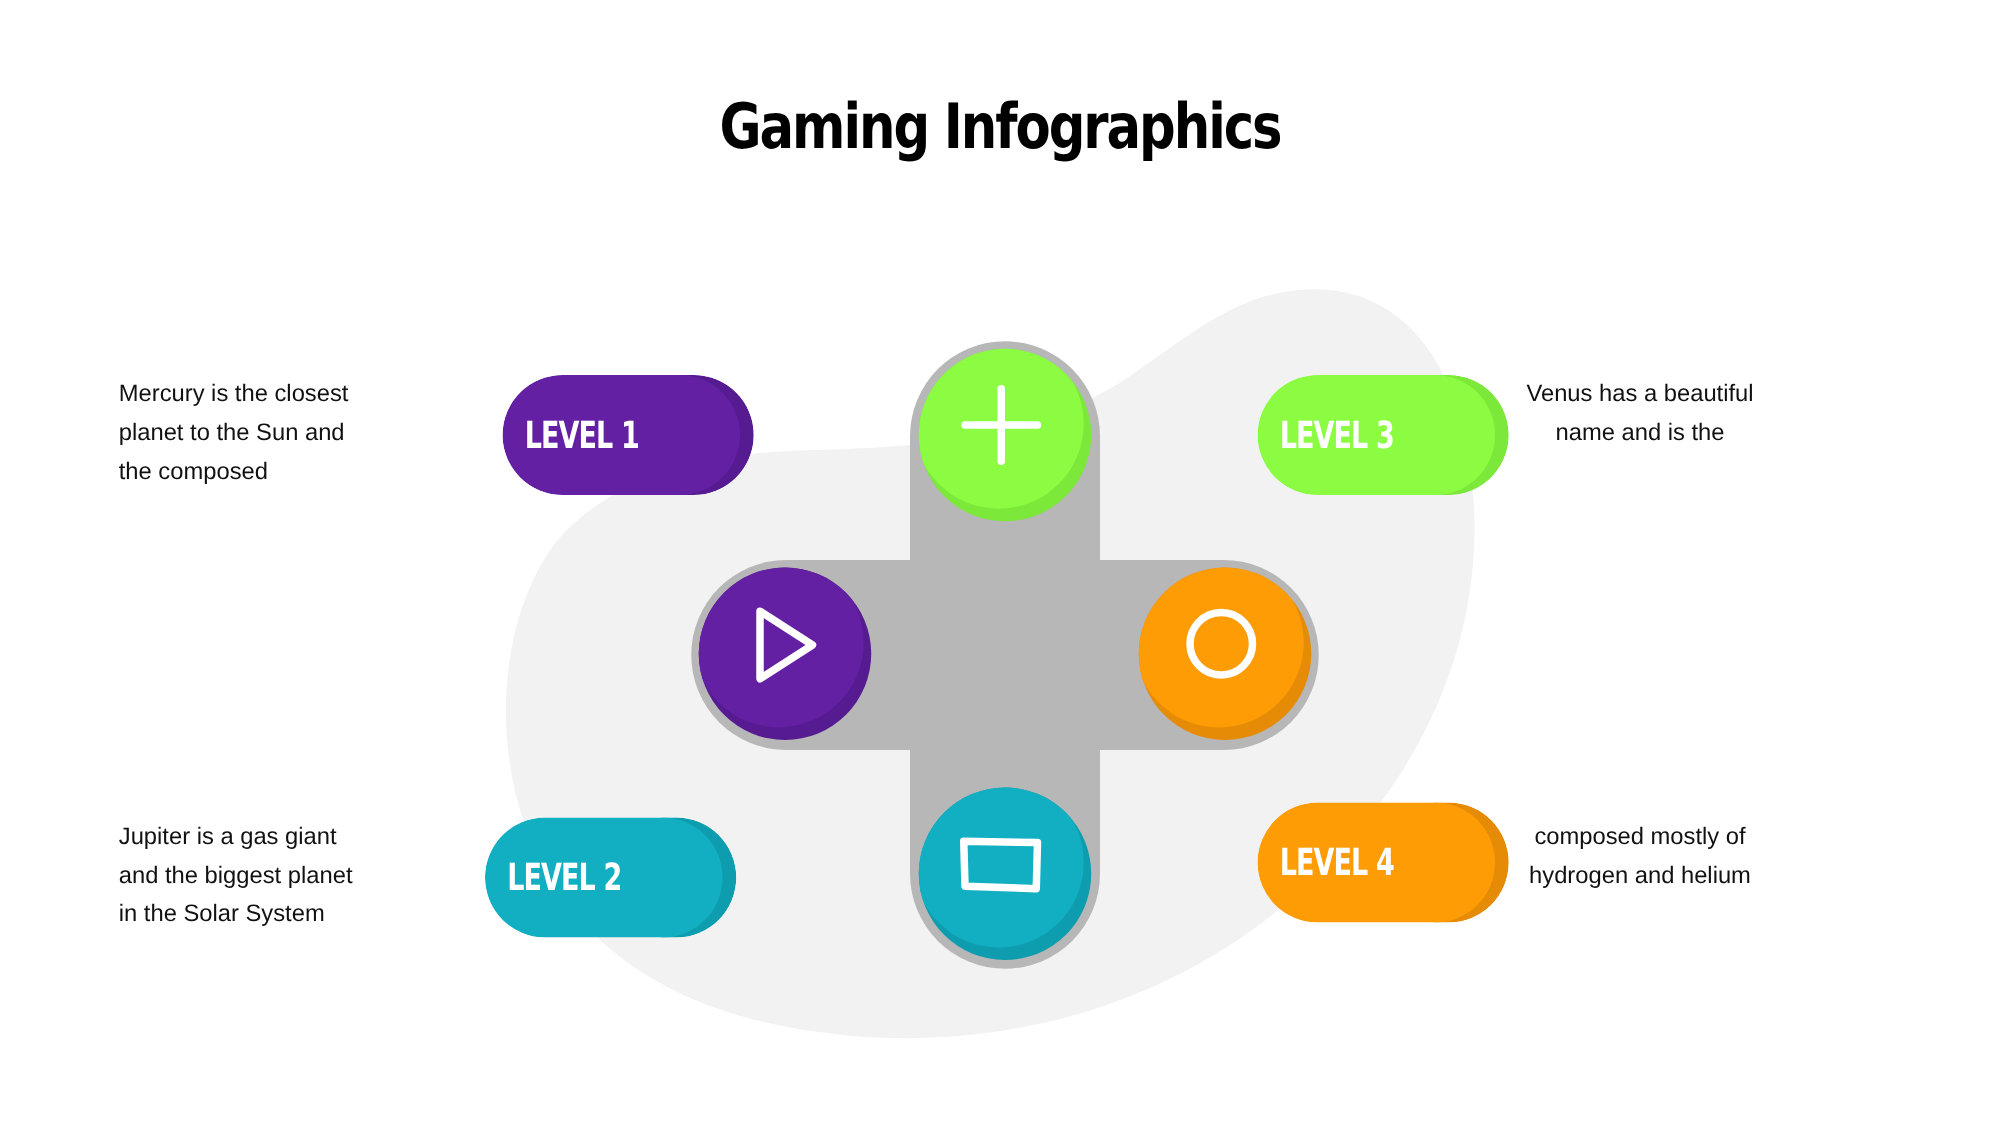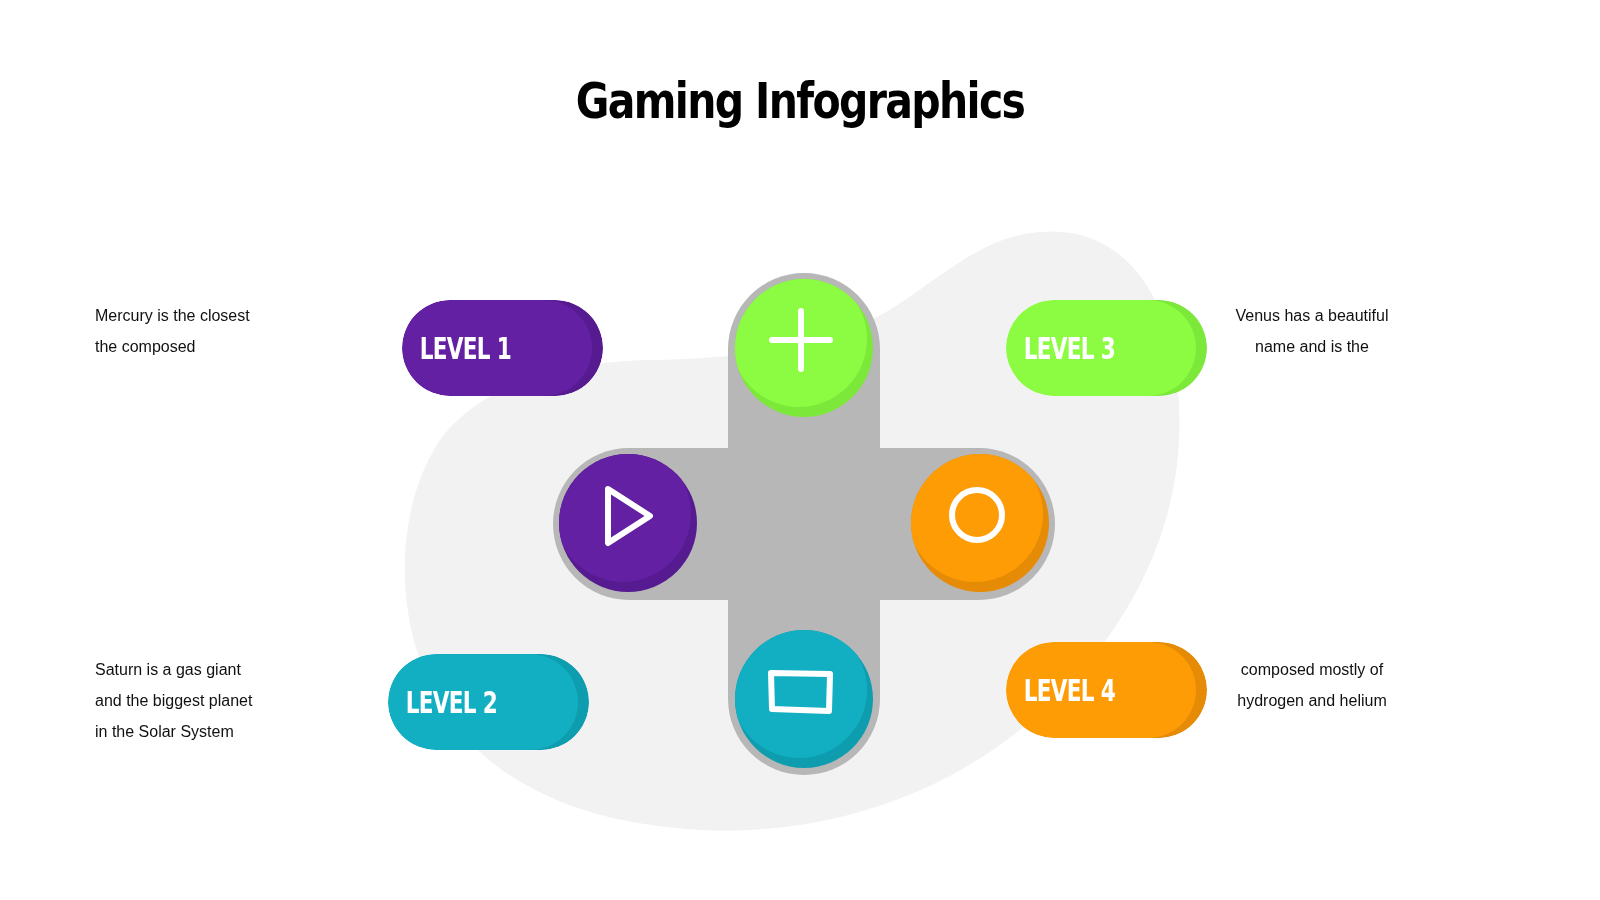--- a/index.html
+++ b/index.html
@@ -9,21 +9,21 @@
   .title {
     position: absolute; left: 0; top: 72px; width: 1600px; text-align: center;
     font-family: "DejaVu Sans", sans-serif; font-weight: bold; font-size: 50px;
     letter-spacing: -2px; transform: scaleX(0.82); transform-origin: 800px 0;
     color: #000;
   }
 
   .blob { position: absolute; left: 0; top: 0; width: 1600px; height: 900px; }
 
   .desc {
-    position: absolute; font-size: 16px; line-height: 31px; color: #111;
+    position: absolute; font-size: 19px; line-height: 31px; color: #111;
     font-family: "Liberation Sans", sans-serif; width: 300px;
   }
   .desc.left { left: 95px; text-align: left; }
   .desc.right { right: 138px; text-align: center; }
 
   .pill {
     position: absolute; width: 201px; height: 96px; border-radius: 48px;
     display: flex; align-items: center; 
     overflow: hidden;
   }
@@ -57,24 +57,25 @@
 <body>
 
 <svg class="blob" viewBox="0 0 1600 900">
   <path d="M1040 232 C1120 225 1170 290 1178 390 C1190 520 1130 640 1020 730 C920 810 800 835 700 830 C560 822 460 770 420 660 C395 590 400 500 440 440 C480 385 560 362 650 360 C760 358 840 345 905 300 C960 262 990 236 1040 232 Z" fill="#f2f2f2"></path>
 </svg>
 
 <h1 class="title">Gaming Infographics</h1>
 
 <div class="desc left" style="top:300px;">
   <div>Mercury is the closest</div>
+  <div>planet to the Sun and</div>
   <div>the composed</div>
 </div>
 <div class="desc left" style="top:654px;">
-  <div>Saturn is a gas giant</div>
+  <div>Jupiter is a gas giant</div>
   <div>and the biggest planet</div>
   <div>in the Solar System</div>
 </div>
 <div class="desc right" style="top:300px;">
   <div>Venus has a beautiful</div>
   <div>name and is the</div>
 </div>
 <div class="desc right" style="top:654px;">
   <div>composed mostly of</div>
   <div>hydrogen and helium</div>

